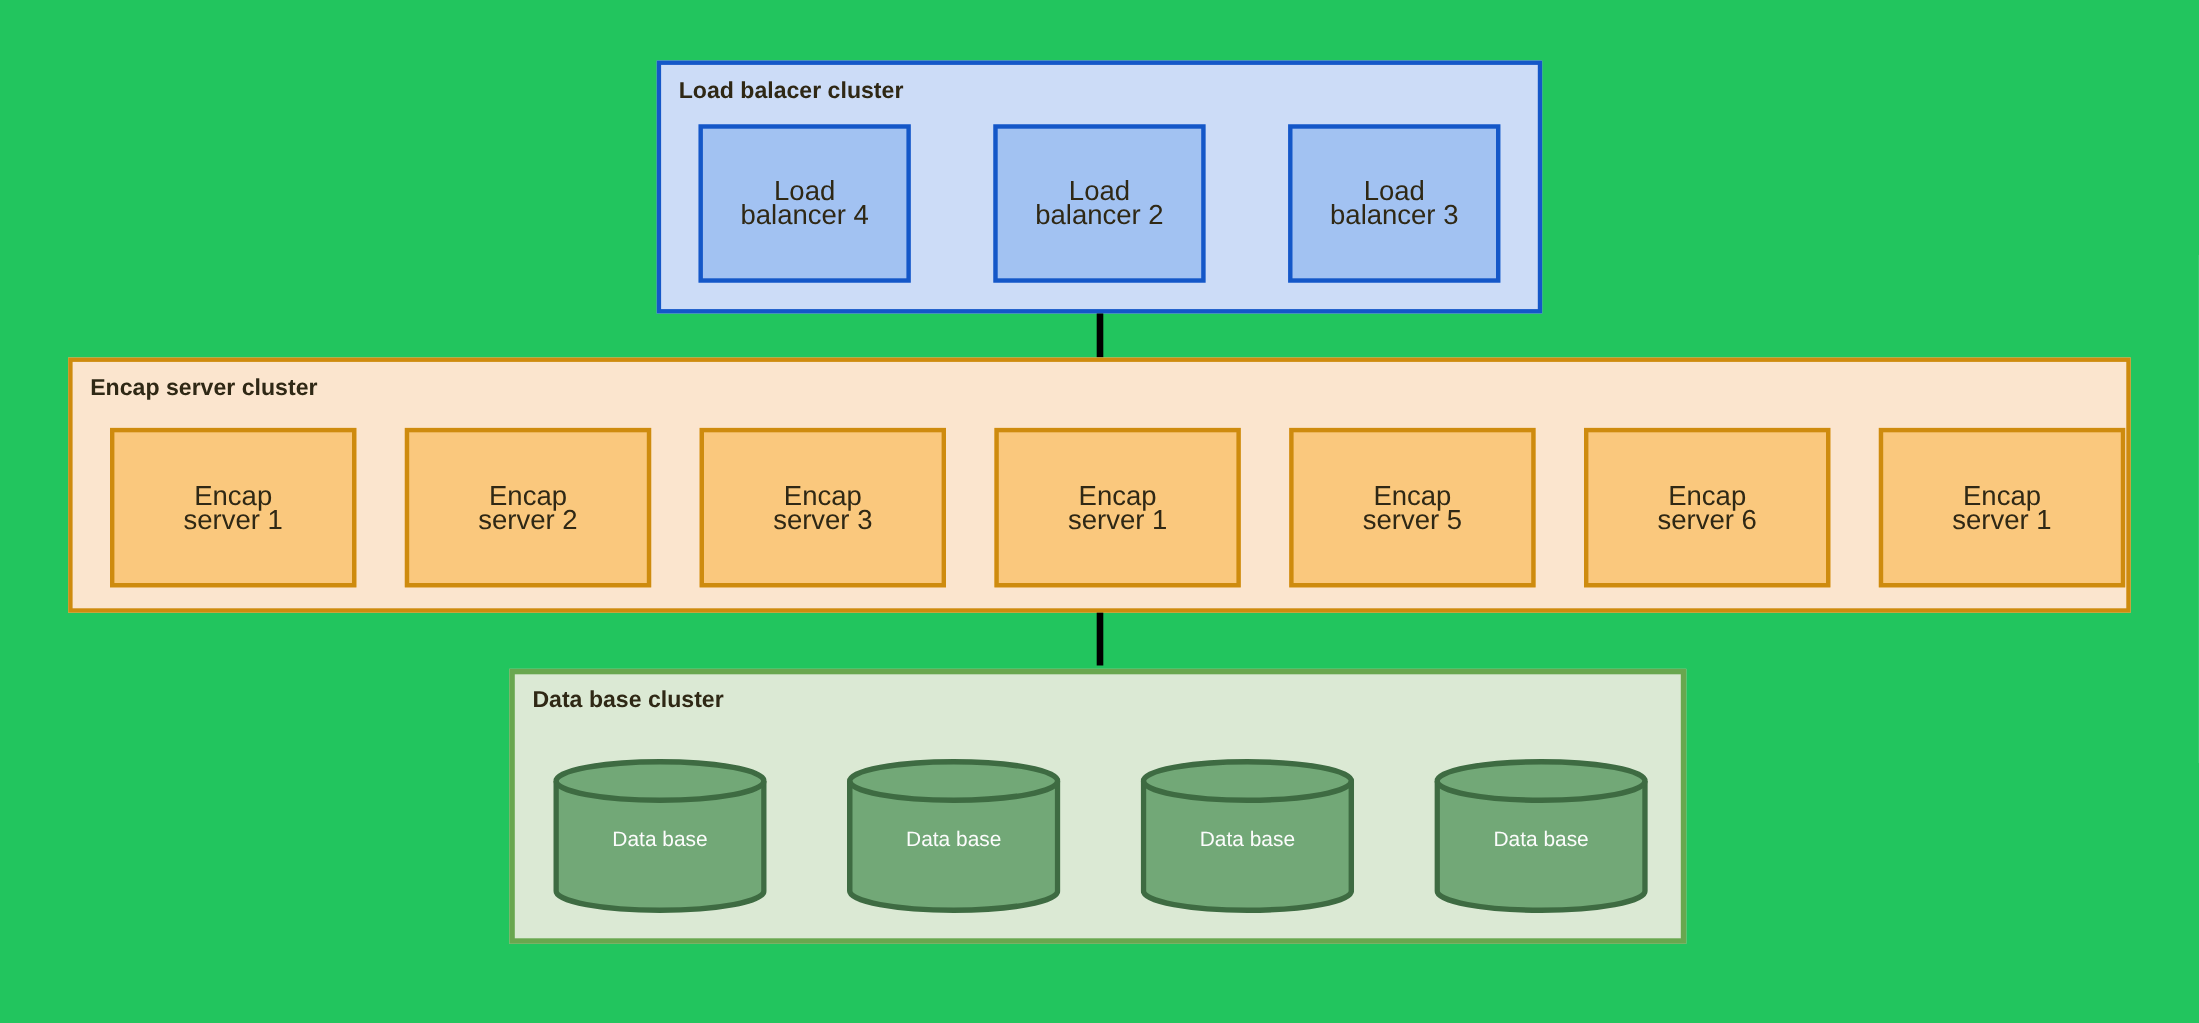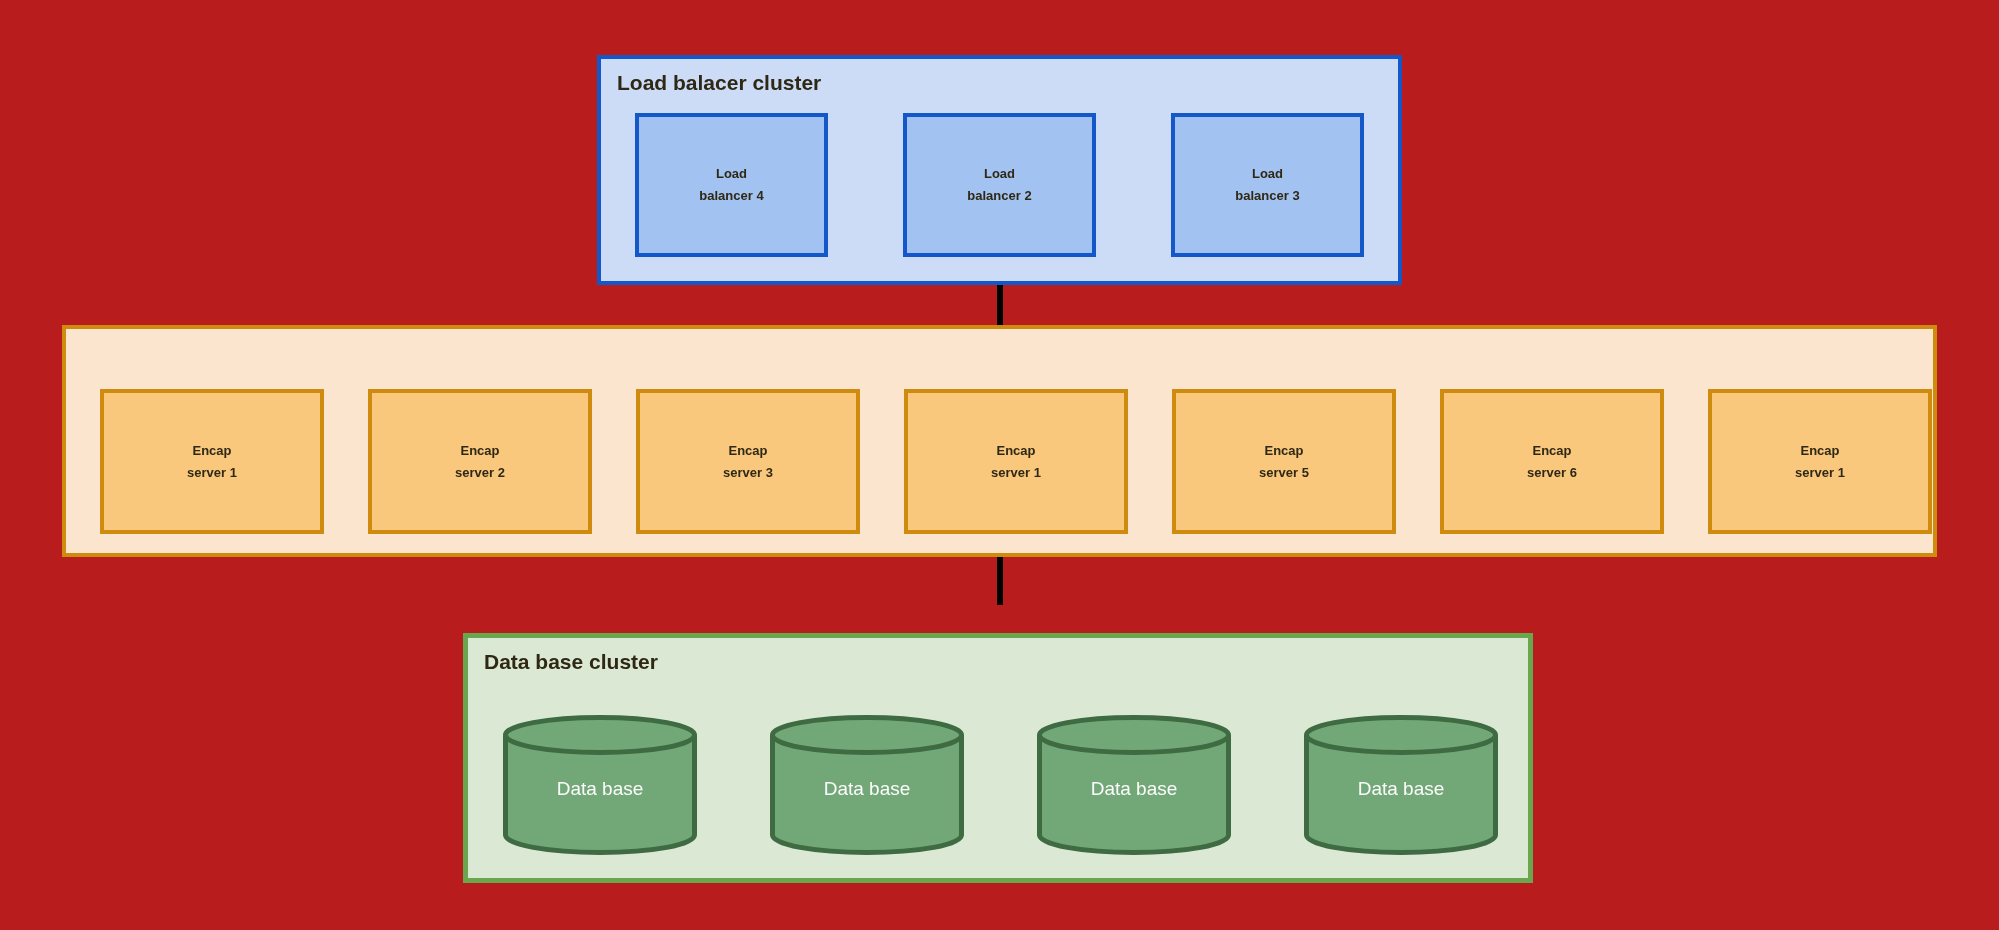--- a/index.html
+++ b/index.html
@@ -1,41 +1,40 @@
 <!DOCTYPE html>
 <html style="--text-color: #2F2815; --cylinder-text: #FCFCFC; --connector-color: #000000; --lb-container-fill: #CCDCF7; --lb-node-fill: #A2C2F2; --lb-border: #1457C8; --encap-container-fill: #FBE5CE; --encap-node-fill: #FAC87D; --encap-border: #CE8B0E; --db-container-fill: #DBE9D4; --db-border: #69A74F; --db-cylinder-fill: #72A877; --db-cylinder-stroke: #3E6B42;"><head>
 <meta charset="utf-8">
 <style>
   html, body { margin: 0; padding: 0; background: #ffffff; }
   .canvas {
     position: relative;
     width: 1999px;
     height: 930px;
-    background: #b91c1c;
+    background: #22c55e;
     font-family: "Liberation Sans", sans-serif;
     color: var(--text-color);
     overflow: hidden;
   }
   .cluster { position: absolute; box-sizing: border-box; }
   .cluster-title {
     font-weight: bold;
     font-size: 21px;
     margin: 12px 0 0 16px;
     white-space: nowrap;
   }
   .node {
     position: absolute;
     box-sizing: border-box;
     display: flex;
     align-items: center;
     justify-content: center;
     text-align: center;
-    font-size: 13px;
+    font-size: 25px;
     line-height: 22px;
-    font-weight: bold;
   }
   
   .lb-cluster {
     left: 597px; top: 55px; width: 805px; height: 230px;
     background: var(--lb-container-fill);
     border: 4px solid var(--lb-border);
   }
   .lb-node {
     width: 193px; height: 144px; top: 54px;
     background: var(--lb-node-fill);
@@ -57,21 +56,21 @@
   }
   .encap-node.p0 { left: 34px; }
   .encap-node.p1 { left: 302px; }
   .encap-node.p2 { left: 570px; }
   .encap-node.p3 { left: 838px; }
   .encap-node.p4 { left: 1106px; }
   .encap-node.p5 { left: 1374px; }
   .encap-node.p6 { left: 1642px; }
   
   .db-cluster {
-    left: 463px; top: 633px; width: 1070px; height: 250px;
+    left: 463px; top: 608px; width: 1070px; height: 250px;
     background: var(--db-container-fill);
     border: 5px solid var(--db-border);
   }
   .cylinder {
     position: absolute;
     width: 194px; height: 140px; top: 77px;
   }
   .cylinder.p0 { left: 35px; }
   .cylinder.p1 { left: 302px; }
   .cylinder.p2 { left: 569px; }
@@ -112,20 +111,21 @@
       <div>
         <div>Load</div>
         <div>balancer 3</div>
       </div>
     </div>
   </div>
 
   <div class="connector c1"></div>
 
   <div class="cluster encap-cluster">
+    <div class="cluster-title">Encap server cluster</div>
     <div class="node encap-node p0">
       <div>
         <div>Encap</div>
         <div>server 1</div>
       </div>
     </div>
     <div class="node encap-node p1">
       <div>
         <div>Encap</div>
         <div>server 2</div>

